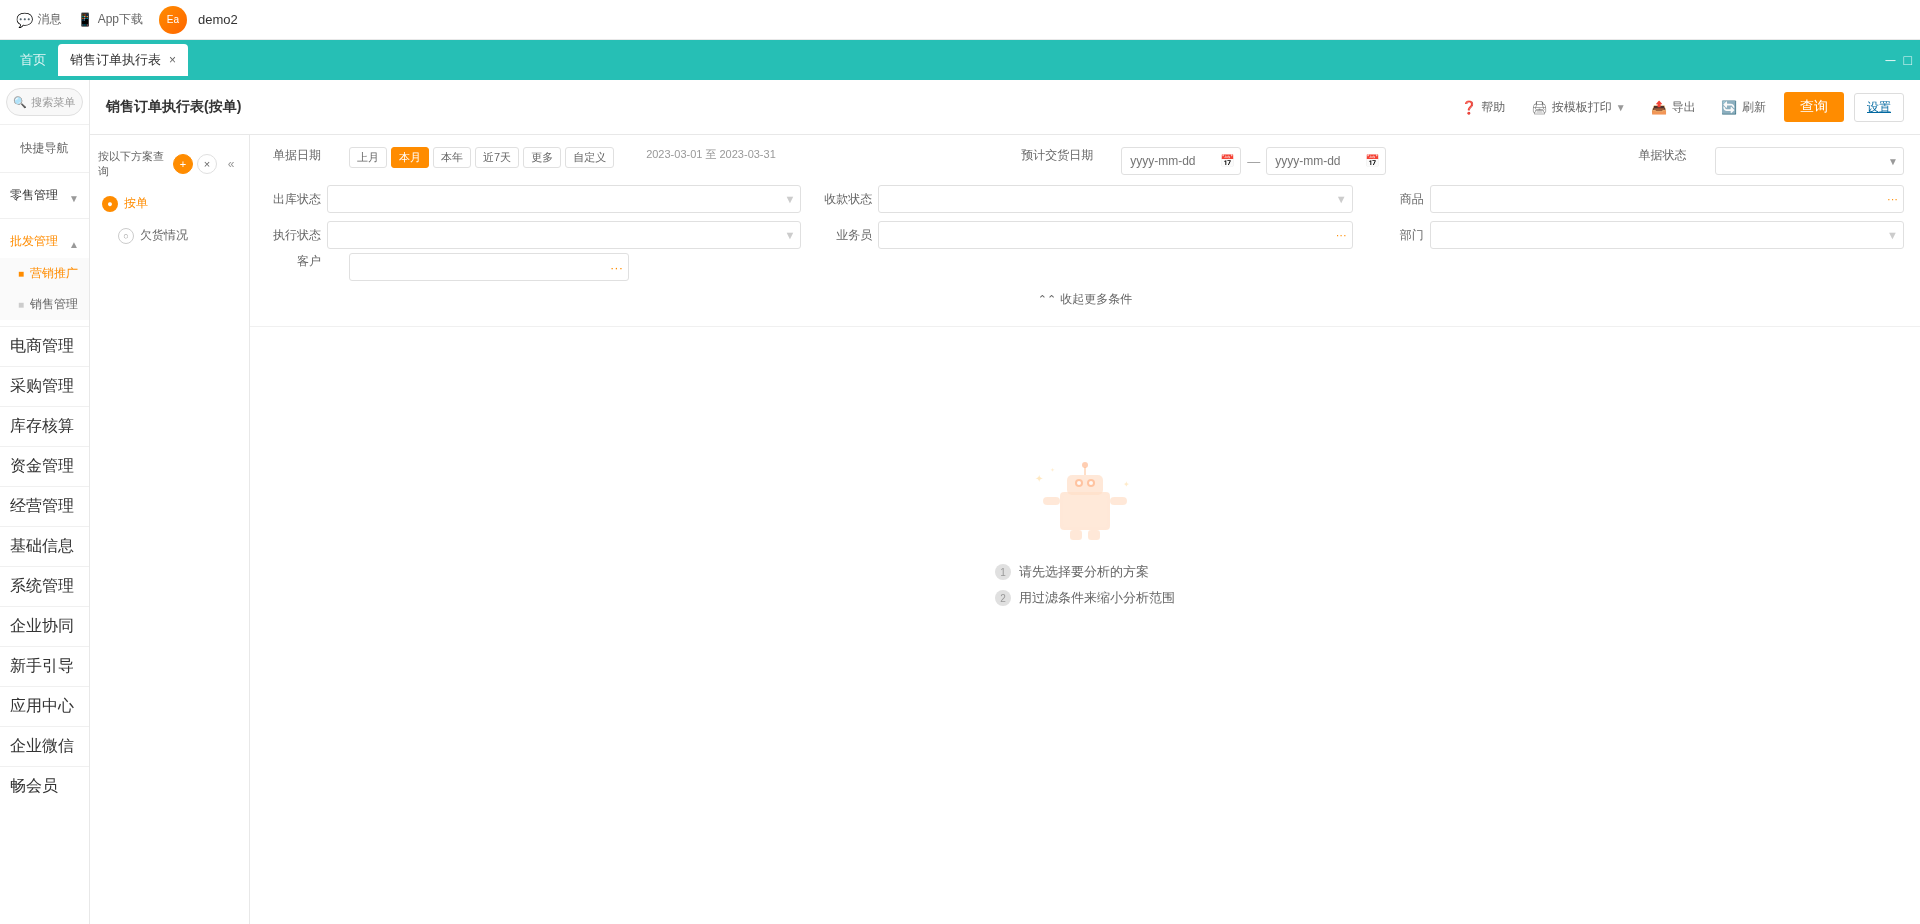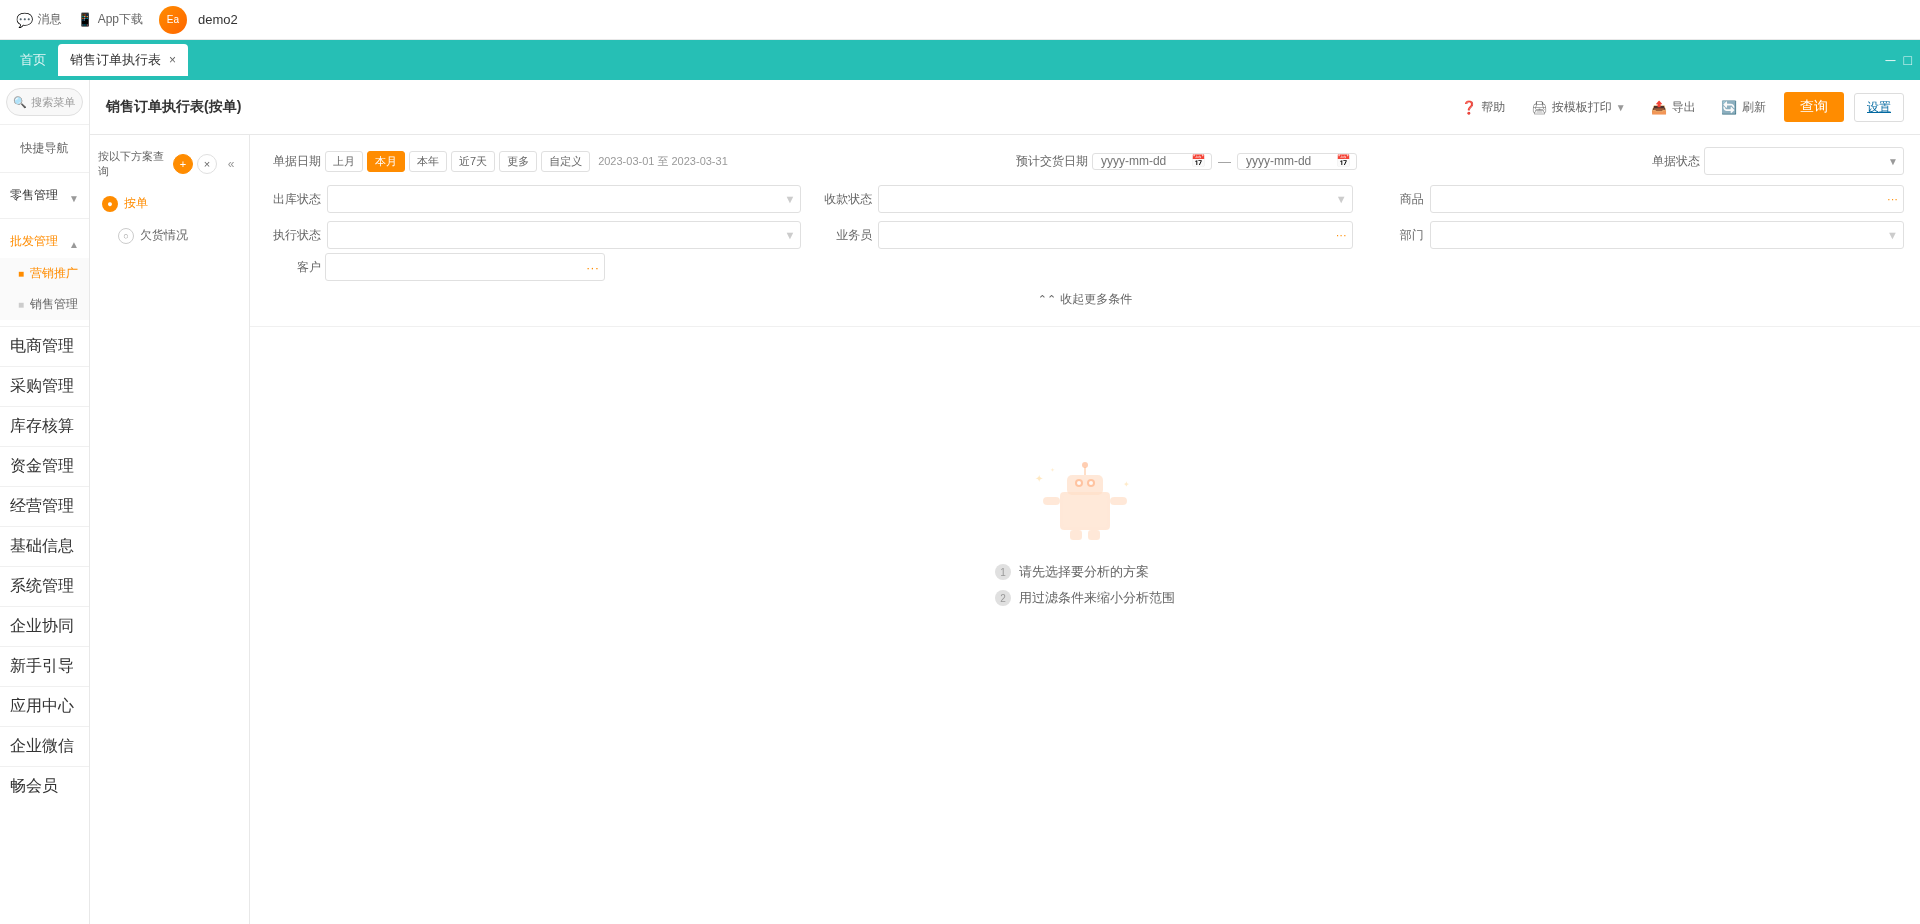--- a/index.html
+++ b/index.html
@@ -308,22 +308,22 @@
     }
 
     
     .filter-area {
       padding: 12px 16px;
       background: #fff;
       border-bottom: 1px solid #f0f0f0;
     }
     .filter-row {
       display: flex;
-      align-items: center;
-      gap: 4px;
+      align-items: flex-start;
+      gap: 28px;
       margin-bottom: 10px;
       flex-wrap: wrap;
     }
     .filter-label {
       font-size: 12px;
       color: #666;
       white-space: nowrap;
       min-width: 55px;
       text-align: right;
     }
@@ -365,21 +365,21 @@
       display: flex;
       align-items: center;
       gap: 6px;
     }
     .date-input-wrapper {
       position: relative;
       display: flex;
       align-items: center;
     }
     .date-input-wrapper input {
-      height: 17px;
+      height: 28px;
       border: 1px solid #e0e0e0;
       border-radius: 3px;
       padding: 0 28px 0 8px;
       font-size: 12px;
       color: #ccc;
       outline: none;
       width: 120px;
     }
     .date-input-wrapper .cal-icon {
       position: absolute;

